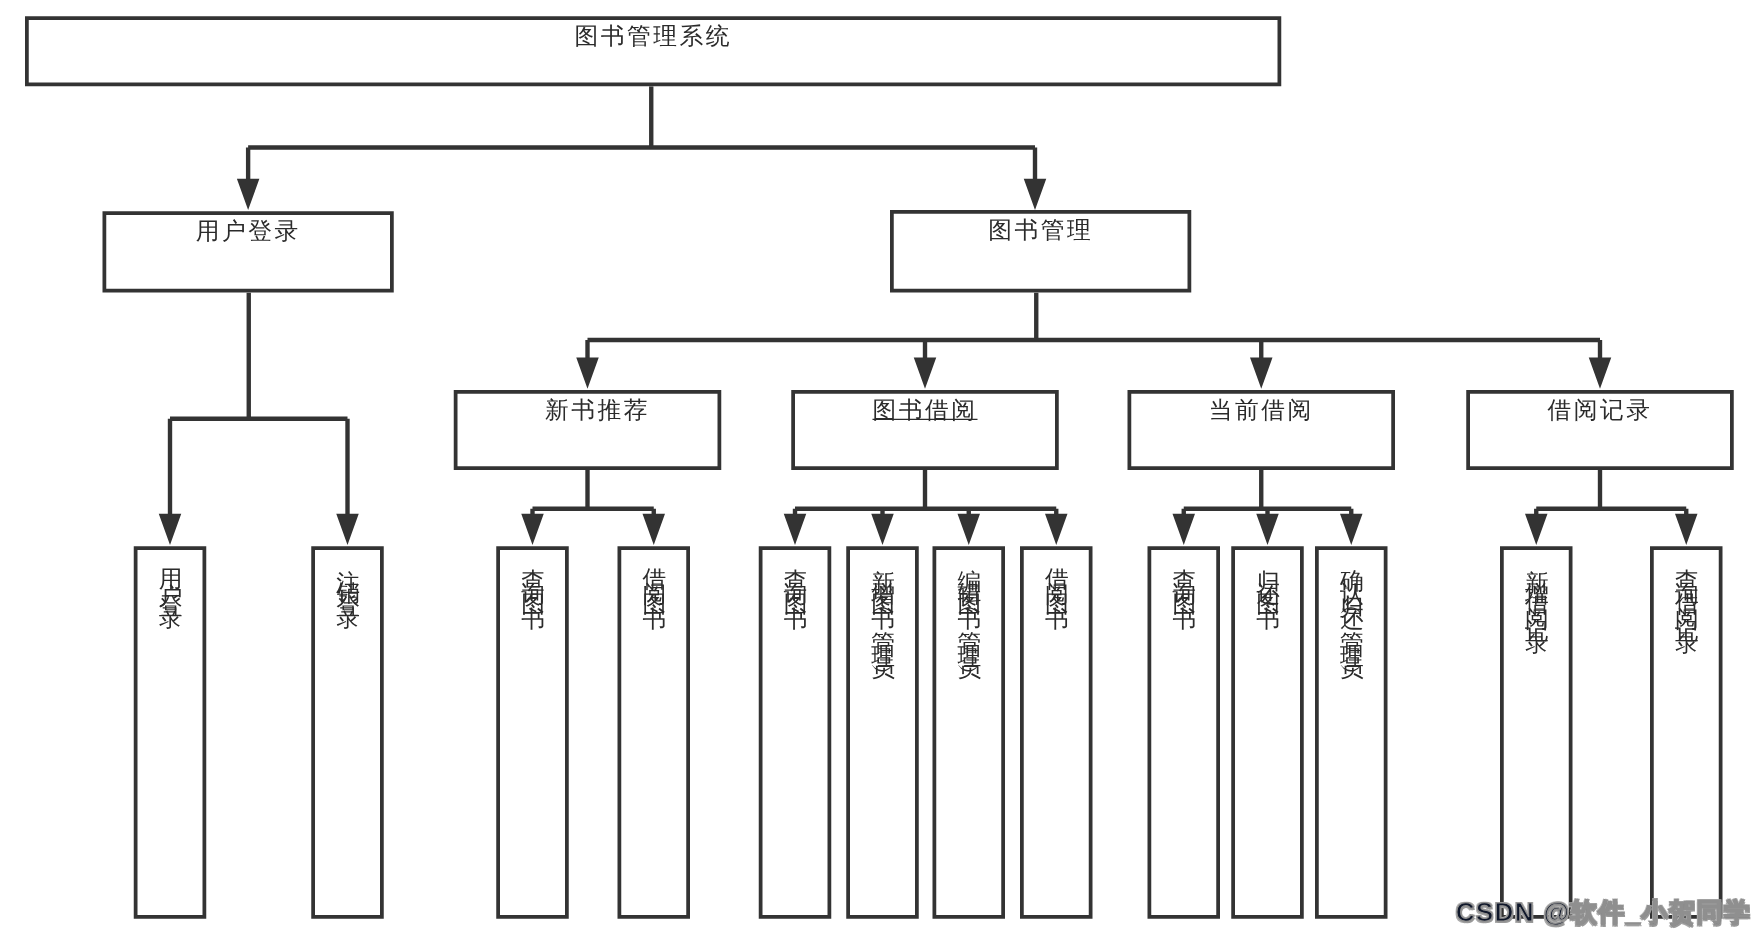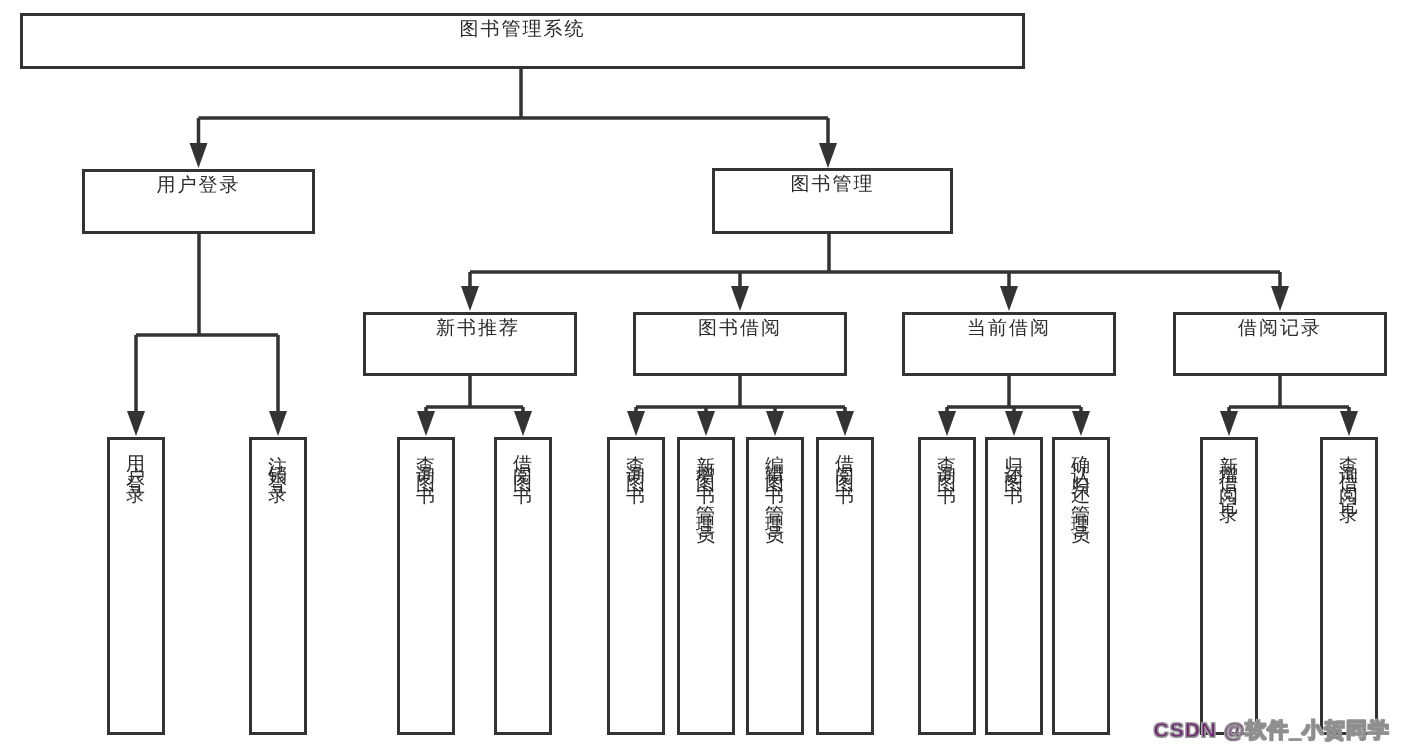--- a/index.html
+++ b/index.html
@@ -40,26 +40,26 @@
   }
   .vnode .lbl {
     writing-mode: vertical-rl;
     text-orientation: mixed;
     font-size: 19px;
     letter-spacing: 10px;
     line-height: 1.0;
   }
   .watermark {
     position: absolute;
-    right: 15px;
+    right: 4px;
     bottom: 3px;
     font-size: 21px;
     font-weight: bold;
     letter-spacing: 1px;
-    color: #701a75;
+    color: #0f172a;
     -webkit-text-stroke: 1px #8f8f8f;
     text-shadow: 1px 1px 0 #9a9a9a, -1px -1px 0 #b5b5b5, 1px -1px 0 #ababab, -1px 1px 0 #ababab;
     white-space: nowrap;
     z-index: 5;
   }
 </style>
 </head>
 <body>
 
 <div class="stage">
@@ -102,21 +102,21 @@
   <div class="node hnode" style="left:82px; top:169px; width:233px; height:65px;">
     <span class="lbl">用户登录</span>
   </div>
   <div class="node hnode" style="left:712px; top:168px; width:241px; height:66px;">
     <span class="lbl">图书管理</span>
   </div>
 
   <div class="node hnode" style="left:363px; top:312px; width:214px; height:64px;padding-left:16px;">
     <span class="lbl">新书推荐</span>
   </div>
-  <div class="node hnode" style="left:633px; top:312px; width:214px; height:64px;">
+  <div class="node hnode" style="left:633px; top:312px; width:214px; height:64px;text-decoration:underline;">
     <span class="lbl">图书借阅</span>
   </div>
   <div class="node hnode" style="left:902px; top:312px; width:214px; height:64px;">
     <span class="lbl">当前借阅</span>
   </div>
   <div class="node hnode" style="left:1173px; top:312px; width:214px; height:64px;">
     <span class="lbl">借阅记录</span>
   </div>
 
   <div class="node vnode" style="left:107px; top:437px; width:58px; height:298px;">

